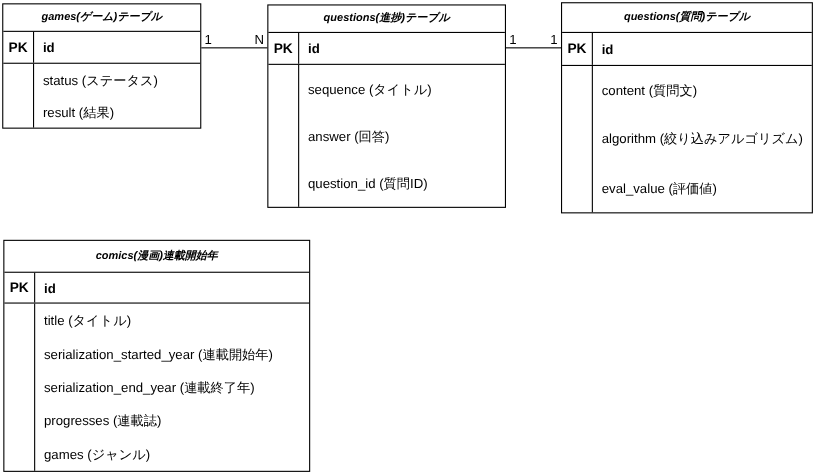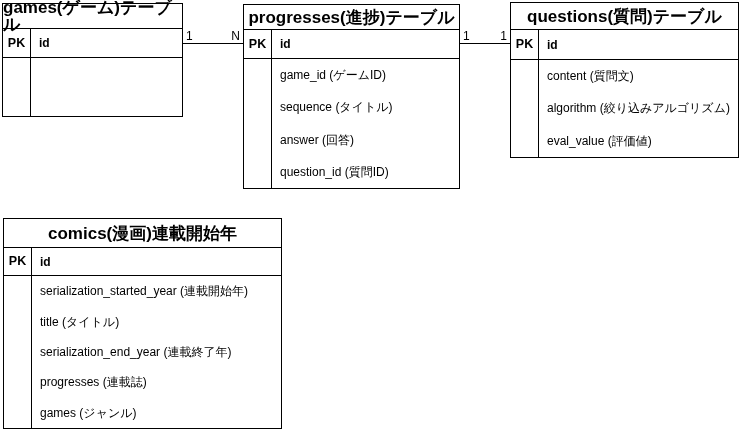--- a/index.html
+++ b/index.html
@@ -28,22 +28,23 @@
     line-height: 1;
   }
   .etable .t-title {
     box-sizing: border-box;
     height: var(--th, 26px);
     border-bottom: 1.5px solid #000;
     display: flex;
     align-items: center;
     justify-content: center;
     font-weight: bold;
-    font-size: 17px;
+    font-size: 10px;
     flex: none;
+    font-style: italic;
   }
   .etable .pk-row {
     box-sizing: border-box;
     height: var(--ph, 29px);
     border-bottom: 1.5px solid #000;
     display: flex;
     flex: none;
   }
   .etable .pk-cell {
     box-sizing: border-box;
@@ -113,41 +114,44 @@
 <div class="canvas">
 
   <section class="etable" style="left:2px; top:3px; width:181px; height:114px; --th:25px; --ph:29px;">
     <div class="t-title">games(ゲーム)テーブル</div>
     <div class="pk-row">
       <div class="pk-cell">PK</div>
       <div class="pk-field">id</div>
     </div>
     <div class="attr-area">
       <div class="pk-spacer"></div>
+      <div class="attrs">
+        <div class="attr">status (ステータス)</div>
+        <div class="attr">result (結果)</div>
+      </div>
     </div>
   </section>
 
   <section class="etable" style="left:243px; top:4px; width:217px; height:185px; --th:25px; --ph:29px;">
-    <div class="t-title">progresses(進捗)テーブル</div>
+    <div class="t-title">questions(進捗)テーブル</div>
     <div class="pk-row">
       <div class="pk-cell">PK</div>
       <div class="pk-field">id</div>
     </div>
     <div class="attr-area">
       <div class="pk-spacer"></div>
       <div class="attrs">
-        <div class="attr">game_id (ゲームID)</div>
         <div class="attr">sequence (タイトル)</div>
         <div class="attr">answer (回答)</div>
         <div class="attr">question_id (質問ID)</div>
       </div>
     </div>
   </section>
 
-  <section class="etable" style="left:510px; top:2px; width:229px; height:156px; --th:27px; --ph:30px;">
+  <section class="etable" style="left:510px; top:2px; width:229px; height:192px; --th:27px; --ph:30px;">
     <div class="t-title">questions(質問)テーブル</div>
     <div class="pk-row">
       <div class="pk-cell">PK</div>
       <div class="pk-field">id</div>
     </div>
     <div class="attr-area">
       <div class="pk-spacer"></div>
       <div class="attrs">
         <div class="attr">content (質問文)</div>
         <div class="attr">algorithm (絞り込みアルゴリズム)</div>
@@ -158,22 +162,22 @@
 
   <section class="etable" style="left:3px; top:218px; width:279px; height:211px; --th:29px; --ph:28px;">
     <div class="t-title">comics(漫画)連載開始年</div>
     <div class="pk-row">
       <div class="pk-cell">PK</div>
       <div class="pk-field">id</div>
     </div>
     <div class="attr-area">
       <div class="pk-spacer"></div>
       <div class="attrs">
+        <div class="attr">title (タイトル)</div>
         <div class="attr">serialization_started_year (連載開始年)</div>
-        <div class="attr">title (タイトル)</div>
         <div class="attr">serialization_end_year (連載終了年)</div>
         <div class="attr">progresses (連載誌)</div>
         <div class="attr">games (ジャンル)</div>
       </div>
     </div>
   </section>
 
   <div class="connector" style="left:183px; top:29px; width:60px;">
     <div class="card-labels">
       <span>1</span>

